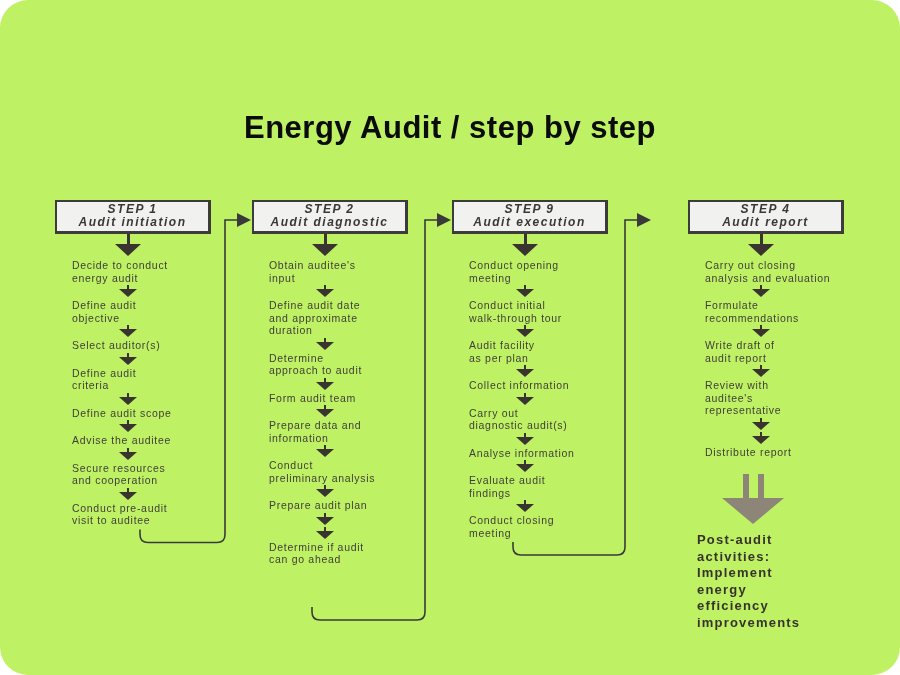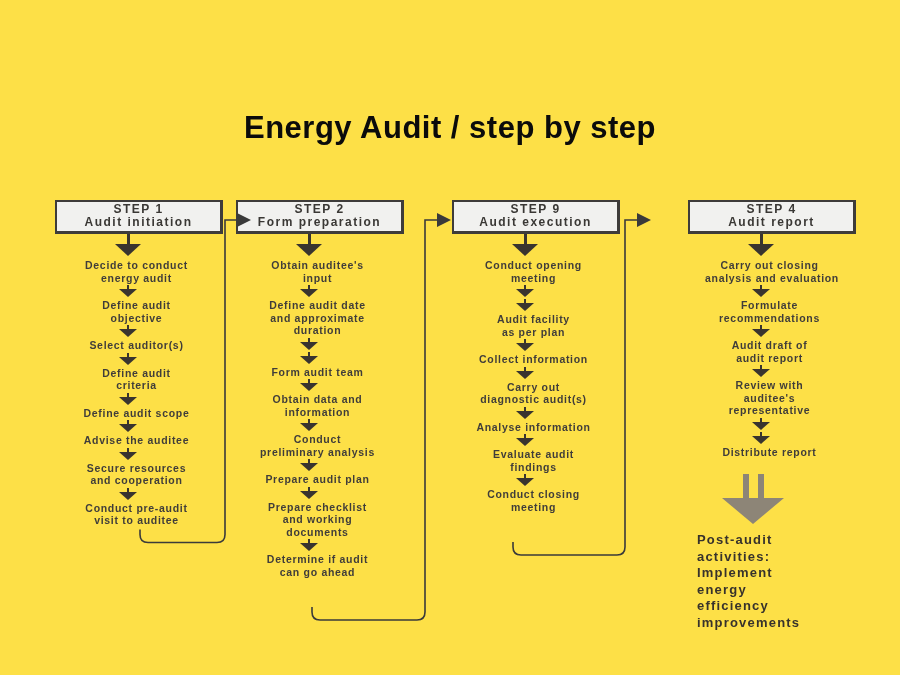--- a/index.html
+++ b/index.html
@@ -1,46 +1,46 @@
 <!DOCTYPE html>
 <html><head>
 <meta charset="utf-8">
 <style>
   html,body{margin:0;padding:0;}
   body{width:900px;height:675px;overflow:hidden;font-family:"Liberation Sans",sans-serif;}
-  #slide{position:relative;width:900px;height:675px;background:#fde047;}
+  #slide{position:relative;width:900px;height:675px;background:#bef264;border-radius:28px;}
 
   .title{
     position:absolute;left:0;right:0;top:110px;
     text-align:center;font-size:31px;font-weight:bold;color:#0b0b0b;
     letter-spacing:0.5px;
   }
 
   .column{position:absolute;top:200px;width:146px;}
 
   .hdr-box{
-    box-sizing:border-box;width:168px;
+    box-sizing:border-box;width:156px;
     border:2px solid #3e3c3a;border-right-width:3px;border-bottom-width:3px;
-    background:#f1f1ef;text-align:center;padding:1px 0 2px 0;
+    background:#f1f1ef;text-align:center;padding:1px 0 2px 0;font-style:italic;
   }
   .hdr-line{font-size:12px;line-height:13px;font-weight:bold;color:#3a3835;letter-spacing:1.5px;white-space:pre;}
 
   
   .harrow{display:flex;flex-direction:column;align-items:center;margin:0 0 3px 0;}
   .harrow .stem{width:3px;height:10px;background:#39342f;}
   .harrow .head{width:0;height:0;border-left:13px solid transparent;border-right:13px solid transparent;border-top:12px solid #39342f;}
 
   
   .sarrow{display:flex;flex-direction:column;align-items:center;margin:1px 0 2px 0;}
   .sarrow .stem{width:2px;height:4px;background:#39342f;}
   .sarrow .head{width:0;height:0;border-left:9px solid transparent;border-right:9px solid transparent;border-top:8px solid #39342f;}
 
   .step{
-    font-size:10.5px;line-height:12.5px;font-weight:bold;color:#403d3a;
-    letter-spacing:0.7px;white-space:pre;padding-left:17px;text-align:center;
+    font-size:10.5px;line-height:12.5px;font-weight:normal;color:#403d3a;
+    letter-spacing:0.7px;white-space:pre;padding-left:17px;
   }
 
   
   .parrow{margin:16px 0 4px 34px;width:62px;}
   .parrow .stems{display:flex;gap:9px;margin-left:21px;}
   .parrow .pstem{width:6px;height:24px;background:#8d8577;}
   .parrow .phead{width:0;height:0;border-left:31px solid transparent;border-right:31px solid transparent;border-top:26px solid #8d8577;}
 
   .post-text{
     margin:8px 0 16px 9px;font-size:13px;line-height:16.5px;font-weight:bold;
@@ -99,71 +99,70 @@
         </div>
         <div class="step">Secure resources
 and cooperation</div>
         <div class="sarrow">
           <div class="stem"></div>
           <div class="head"></div>
         </div>
         <div class="step">Conduct pre-audit
 visit to auditee</div>
       </div>
-      <div class="column" style="left: 236px;">
+      <div class="column" style="left: 252px;">
         <div class="hdr-box">
           <div class="hdr-line">STEP 2</div>
-          <div class="hdr-line">Form preparation</div>
+          <div class="hdr-line">Audit diagnostic</div>
         </div>
         <div class="harrow">
           <div class="stem"></div>
           <div class="head"></div>
         </div>
         <div class="step">Obtain auditee's
 input</div>
         <div class="sarrow">
           <div class="stem"></div>
           <div class="head"></div>
         </div>
         <div class="step">Define audit date
 and approximate
 duration</div>
         <div class="sarrow">
           <div class="stem"></div>
           <div class="head"></div>
         </div>
+        <div class="step">Determine
+approach to audit</div>
         <div class="sarrow">
           <div class="stem"></div>
           <div class="head"></div>
         </div>
         <div class="step">Form audit team</div>
         <div class="sarrow">
           <div class="stem"></div>
           <div class="head"></div>
         </div>
-        <div class="step">Obtain data and
+        <div class="step">Prepare data and
 information</div>
         <div class="sarrow">
           <div class="stem"></div>
           <div class="head"></div>
         </div>
         <div class="step">Conduct
 preliminary analysis</div>
         <div class="sarrow">
           <div class="stem"></div>
           <div class="head"></div>
         </div>
         <div class="step">Prepare audit plan</div>
         <div class="sarrow">
           <div class="stem"></div>
           <div class="head"></div>
         </div>
-        <div class="step">Prepare checklist
-and working
-documents</div>
         <div class="sarrow">
           <div class="stem"></div>
           <div class="head"></div>
         </div>
         <div class="step">Determine if audit
 can go ahead</div>
       </div>
       <div class="column" style="left: 452px;">
         <div class="hdr-box">
           <div class="hdr-line">STEP 9</div>
@@ -172,20 +171,22 @@
         <div class="harrow">
           <div class="stem"></div>
           <div class="head"></div>
         </div>
         <div class="step">Conduct opening
 meeting</div>
         <div class="sarrow">
           <div class="stem"></div>
           <div class="head"></div>
         </div>
+        <div class="step">Conduct initial
+walk-through tour</div>
         <div class="sarrow">
           <div class="stem"></div>
           <div class="head"></div>
         </div>
         <div class="step">Audit facility
 as per plan</div>
         <div class="sarrow">
           <div class="stem"></div>
           <div class="head"></div>
         </div>
@@ -228,21 +229,21 @@
         <div class="sarrow">
           <div class="stem"></div>
           <div class="head"></div>
         </div>
         <div class="step">Formulate
 recommendations</div>
         <div class="sarrow">
           <div class="stem"></div>
           <div class="head"></div>
         </div>
-        <div class="step">Audit draft of
+        <div class="step">Write draft of
 audit report</div>
         <div class="sarrow">
           <div class="stem"></div>
           <div class="head"></div>
         </div>
         <div class="step">Review with
 auditee's
 representative</div>
         <div class="sarrow">
           <div class="stem"></div>

